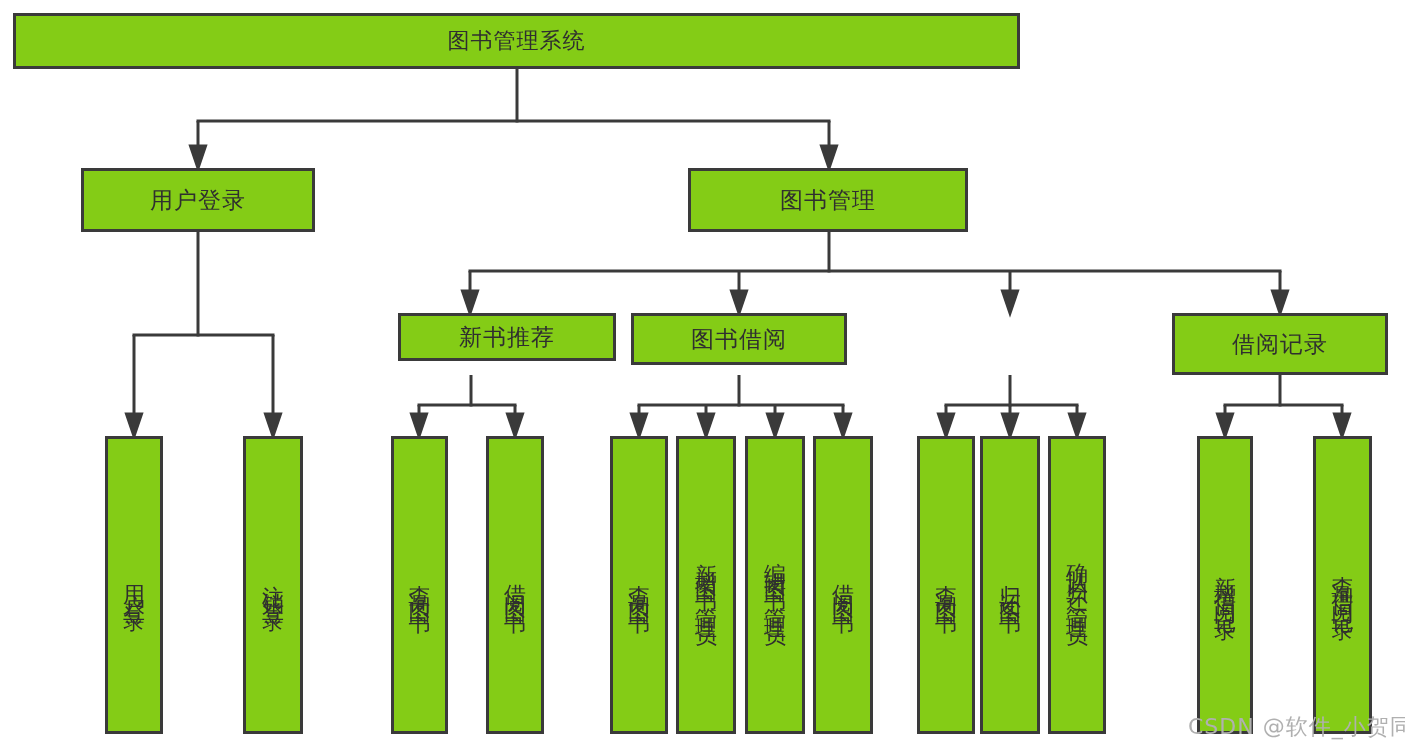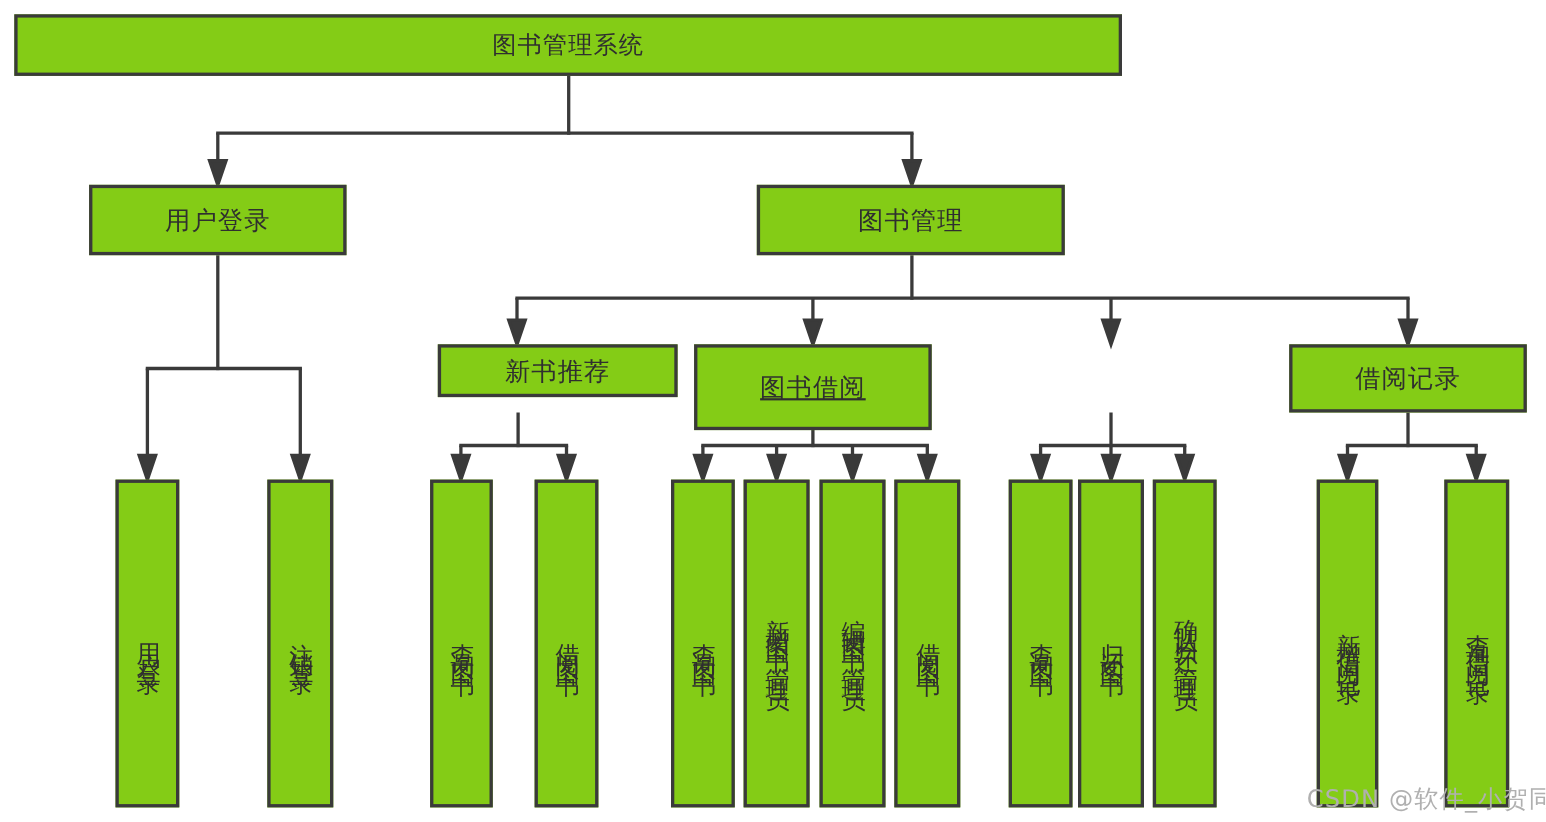--- a/index.html
+++ b/index.html
@@ -31,21 +31,21 @@
     align-items: center;
     justify-content: center;
     color: #2f2f2f;
     z-index: 1;
   }
   .hbox { font-size: 23px; letter-spacing: 1px; }
   #node-root { left: 13px; top: 13px; width: 1007px; height: 56px; font-size: 22px; }
   #node-user-login     { left: 81px;  top: 168px; width: 234px; height: 64px; }
   #node-book-mgmt      { left: 688px; top: 168px; width: 280px; height: 64px; }
   #node-new-rec        { left: 372px; top: 313px; width: 218px; height: 48px; margin-left: 26px; }
-  #node-book-borrow    { left: 631px; top: 313px; width: 216px; height: 78px; text-decoration: underline; }
+  #node-book-borrow    { left: 631px; top: 313px; width: 216px; height: 52px; }
   #node-current-borrow { left: 902px; top: 313px; width: 216px; height: 62px; }
   #node-borrow-records { left: 1172px; top: 313px; width: 216px; height: 62px; }
 
   .vbox {
     top: 436px;
     height: 298px;
   }
   .vtext {
     writing-mode: vertical-rl;
     font-size: 22px;

